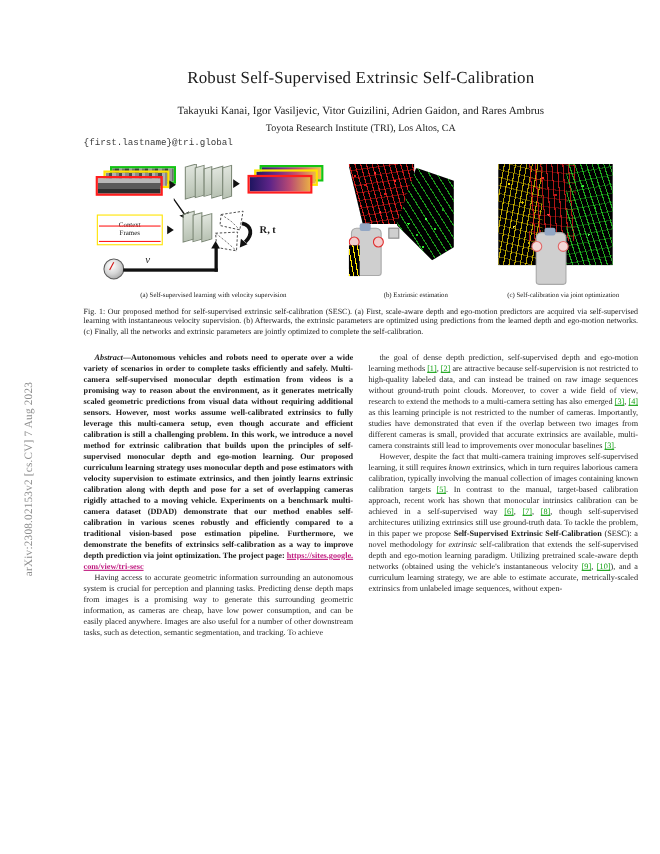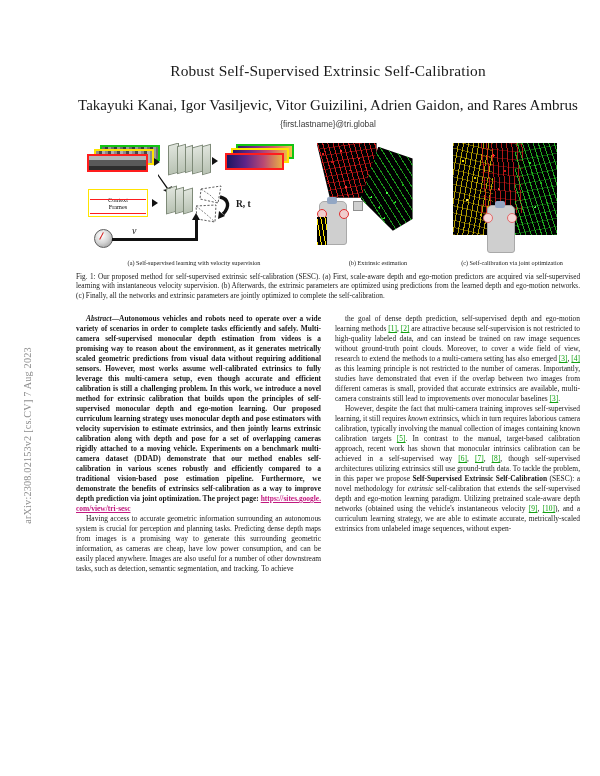--- a/index.html
+++ b/index.html
@@ -48,32 +48,31 @@
     padding-top: 62px;
     text-align: center;
     font-size: 15.4px;
     font-weight: normal;
     letter-spacing: 0.15px;
     line-height: 1.2;
   }
 
   .authors {
     text-align: center;
-    font-size: 15px;
+    font-size: 10px;
     margin-top: 15px;
     line-height: 1.42;
   }
   .affil {
     text-align: center;
     font-size: 9.1px;
     line-height: 1.42;
   }
   .email {
-    text-align: center;
-    font-family: Liberation Sans, sans-serif;
+    font-family: Liberation Mono, monospace;
     font-size: 8.4px;
     margin-top: 2px;
     color: #3a3a3a;
   }
 
   
   .figure {
     margin-top: 14px;
     width: 504px;
   }
@@ -201,20 +200,21 @@
 </style>
 </head>
 <body>
 
 <div class="arxiv-stamp">arXiv:2308.02153v2  [cs.CV]  7 Aug 2023</div>
 
 <div class="page">
 
   <h1 class="title">Robust Self-Supervised Extrinsic Self-Calibration</h1>
   <div class="authors">Takayuki Kanai, Igor Vasiljevic, Vitor Guizilini, Adrien Gaidon, and Rares Ambrus</div>
+  <div class="affil">Toyota Research Institute (TRI), Los Altos, CA</div>
   <div class="email">{first.lastname}@tri.global</div>
 
   <div class="figure">
     <div class="fig-row">
 
       <div class="fig-panel fig-a">
 
         <div class="ph frame" style="left:24px;top:2px;width:60px;height:16px;border:2px solid #13c413;
                     background:repeating-linear-gradient(90deg,#6d6d6d 0 3px,#3a3a3a 3px 6px,#9a9a9a 6px 9px);"></div>
         <div class="ph frame" style="left:18px;top:6px;width:60px;height:16px;border:2px solid #ffe400;

